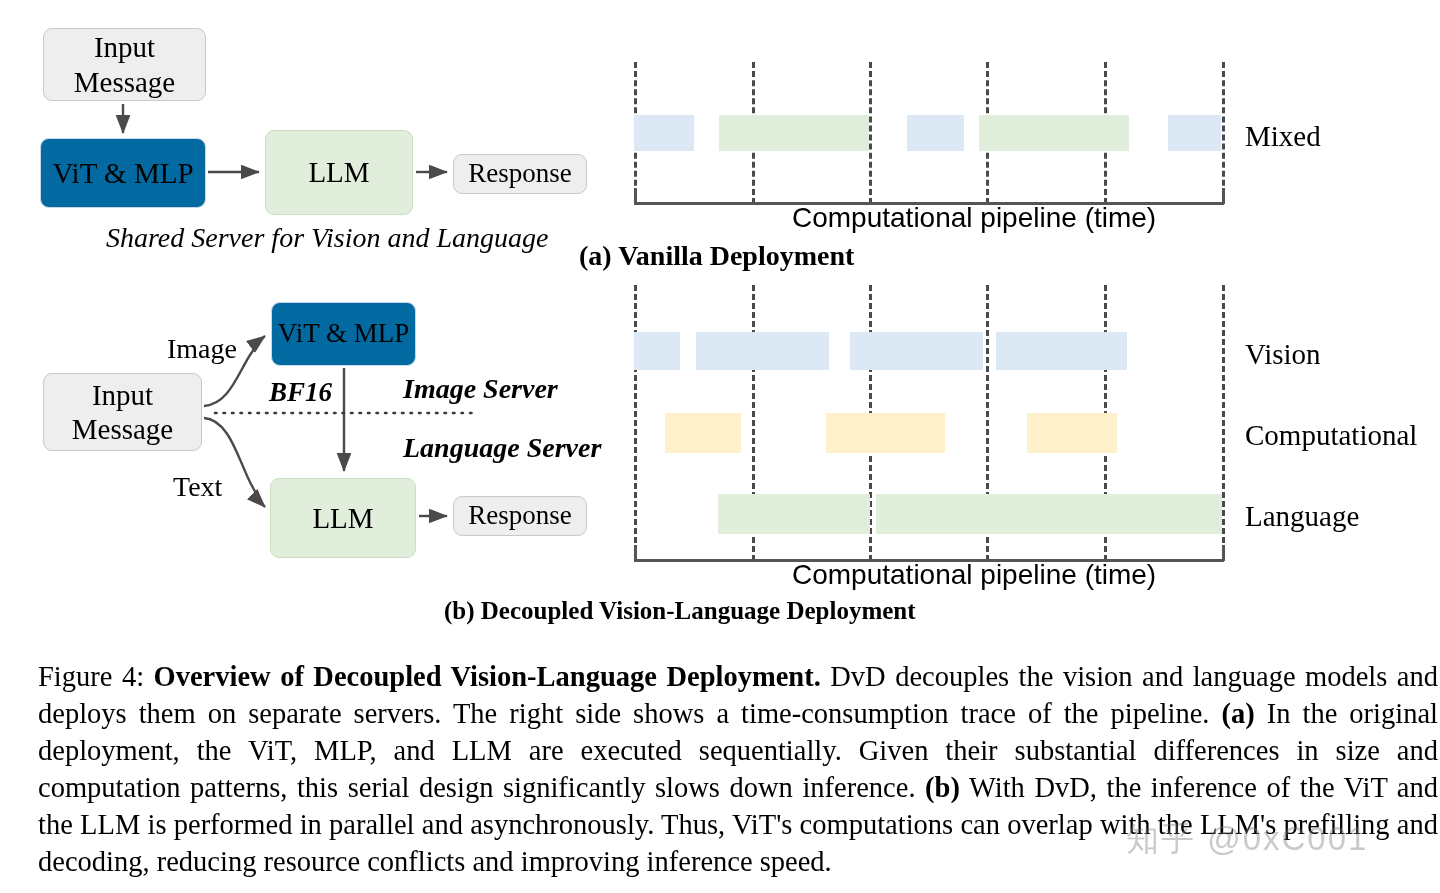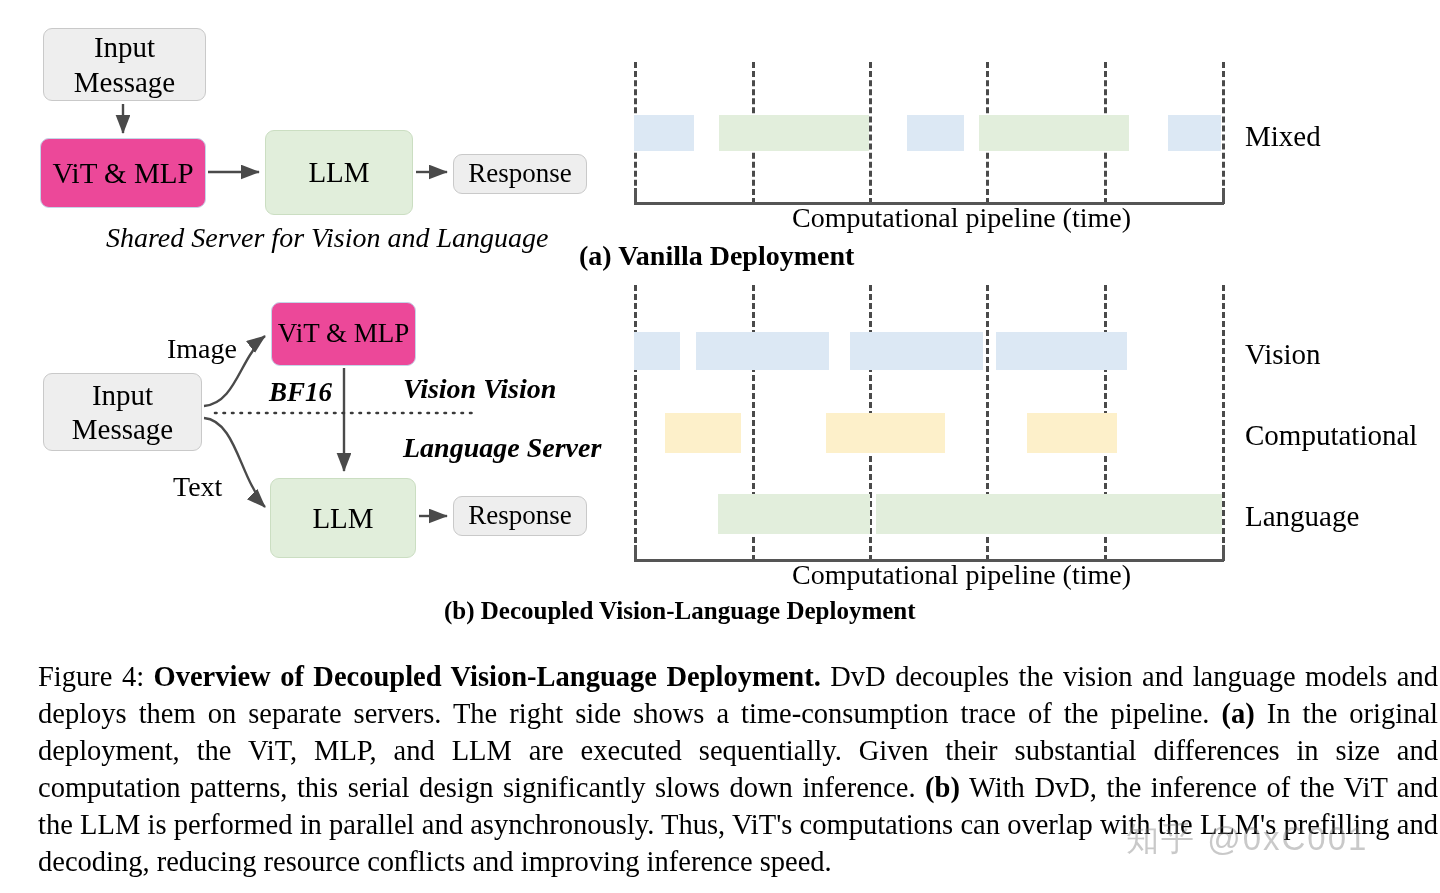--- a/index.html
+++ b/index.html
@@ -31,21 +31,21 @@
     text-align: center;
     line-height: 1.18;
     border-radius: 9px;
     font-family: "Liberation Serif", "DejaVu Serif", serif;
   }
   .node.grey {
     background: #eeeeee;
     border: 1px solid #c9c9c9;
   }
   .node.blue {
-    background: #ec4899;
+    background: #0369a1;
     border: 1px solid #c4d6e8;
   }
   .node.green {
     background: #e1eedb;
     border: 1px solid #cbdec2;
   }
   .italic-label {
     position: absolute;
     font-style: italic;
     font-family: "Liberation Serif", "DejaVu Serif", serif;
@@ -62,21 +62,21 @@
     font-family: "Liberation Serif", "DejaVu Serif", serif;
     white-space: nowrap;
   }
   .row-label {
     position: absolute;
     font-family: "Liberation Serif", "DejaVu Serif", serif;
     white-space: nowrap;
   }
   .axis-title {
     position: absolute;
-    font-family: Liberation Serif, serif;
+    font-family: Liberation Sans, sans-serif;
     white-space: nowrap;
   }
   
   .tl-bar {
     position: absolute;
     box-sizing: border-box;
   }
   .bar-blue  { background: #dce8f4; }
   .bar-green { background: #e2eedc; }
   .bar-yellow{ background: #fdf0ca; }
@@ -194,21 +194,21 @@
 
   <div class="node grey" style="left:437px; top:496px; width:134px; height:40px; font-size:27px;">
     <span>Response</span>
   </div>
 
   <div class="plain-label" style="left:151px; top:333px; font-size:28px;">Image</div>
   <div class="plain-label" style="left:157px; top:471px; font-size:28px;">Text</div>
 
   <div class="italic-label" style="left:253px; top:377px; font-size:27px; font-weight:bold;">BF16</div>
 
-  <div class="italic-label" style="left:387px; top:373px; font-size:28px; font-weight:bold;">Vision Vision</div>
+  <div class="italic-label" style="left:387px; top:373px; font-size:28px; font-weight:bold;">Image Server</div>
   <div class="italic-label" style="left:387px; top:432px; font-size:28px; font-weight:bold;">Language Server</div>
 
   <div class="gridline" style="left:618px;  top:285px; height:276px;"></div>
   <div class="gridline" style="left:736px;  top:285px; height:276px;"></div>
   <div class="gridline" style="left:853px;  top:285px; height:276px;"></div>
   <div class="gridline" style="left:970px;  top:285px; height:276px;"></div>
   <div class="gridline" style="left:1088px; top:285px; height:276px;"></div>
   <div class="gridline" style="left:1206px; top:285px; height:276px;"></div>
 
   <div class="tl-bar bar-blue" style="left:618px; top:332px; width:46px;  height:38px;"></div>

